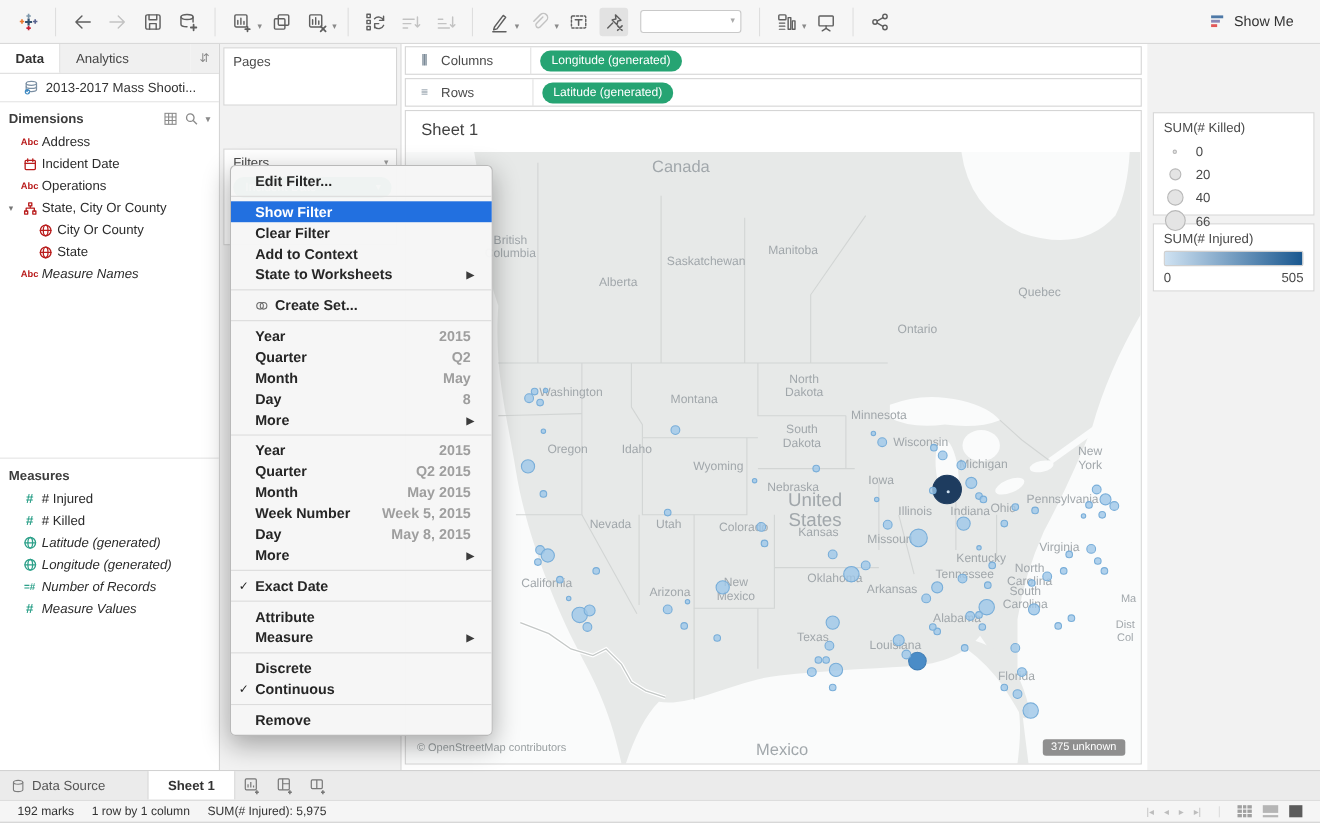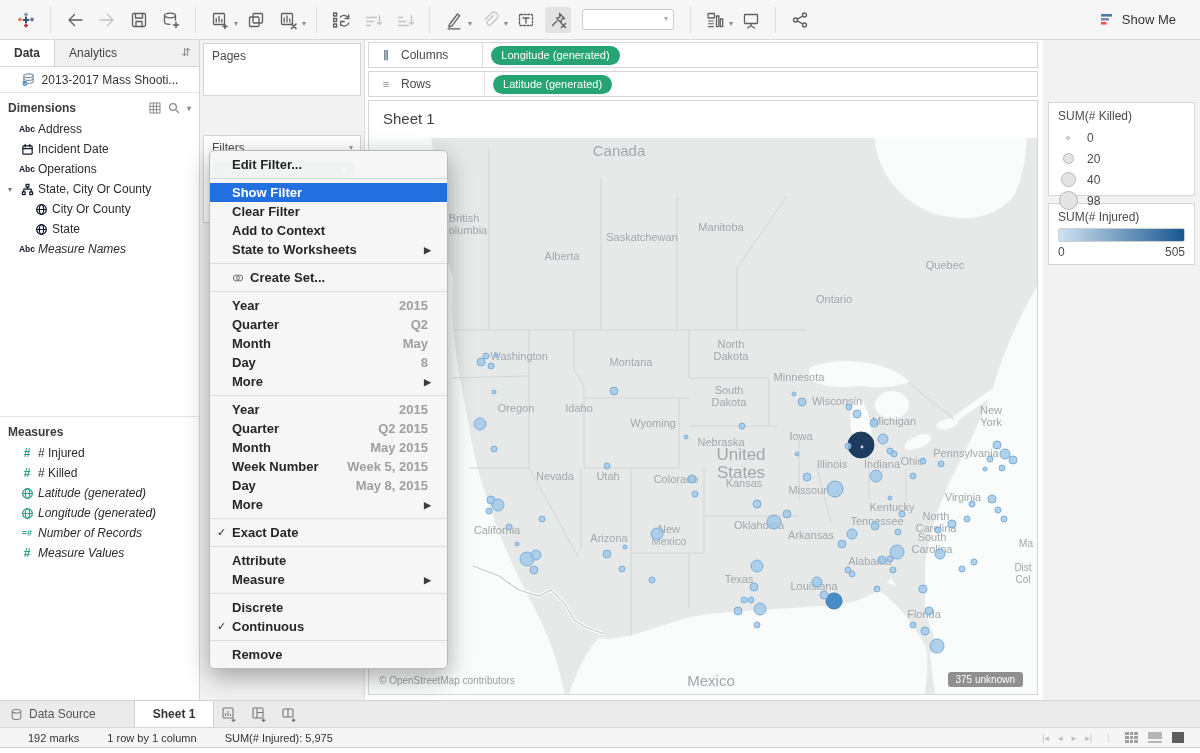--- a/index.html
+++ b/index.html
@@ -29,21 +29,21 @@
   #datasource-row { display:flex; align-items:center; gap:6px; height:26px; padding:0 8px; font-size:12px; color:#333; border-bottom:1px solid #e4e4e4;justify-content:center; }
   #datasource-row svg { width:15px; height:15px; flex:none; }
   .pane-header { display:flex; align-items:center; height:22px; padding:0 8px; font-size:12px; font-weight:bold; color:#3c3c3c; }
   .pane-header .hdr-icons { margin-left:auto; display:flex; gap:7px; color:#8a8a8a; align-items:center; }
   .pane-header .hdr-icons svg { width:12px; height:12px; }
   .hdr-caret { font-size:8px; color:#8a8a8a; }
   .field-row { display:flex; align-items:center; height:20px; padding:0 4px; font-size:12px; color:#2b2b2b; }
   .field-row .expander { width:12px; font-size:8px; color:#777; text-align:center; flex:none; }
   .field-row .findent { width:14px; flex:none; }
   .fi { width:22px; flex:none; display:flex; justify-content:center; align-items:center; font-weight:bold; }
-  .fi.blue { color:#0f172a;justify-content:center; } .fi.green { color:#2ca089; }
+  .fi.blue { color:#b91c1c;justify-content:center; } .fi.green { color:#2ca089; }
   .fi .abc-t { font-size:8.5px; letter-spacing:0; }
   .fi .hash-t { font-size:12px; } .fi .hasheq-t { font-size:9px; }
   .fi svg { width:13px; height:13px; }
   .field-label.italic { font-style:italic; }
   #measures-block { position:absolute; top:376px; left:0; right:0; border-top:1px solid #e4e4e4; padding-top:4px; }
 
   
   #cards-col { position:absolute; left:200px; top:40px; width:165px; height:660px; background:#f2f2f2; border-right:1px solid #ddd; }
   .card { background:#fff; border:1px solid #d5d5d5; margin:3px 3px 0 3px; font-size:12px; color:#4a4a4a; }
   #pages-card { height:53px; padding:5px 8px; }
@@ -92,21 +92,21 @@
   .menu-item .set-icon svg { width:12px; height:12px; }
 
   
   #tabs-bar { position:absolute; left:0; top:700px; width:1200px; height:27px; background:#ebebeb; border-top:1px solid #d2d2d2; display:flex; align-items:stretch; font-size:12px; color:#555; }
   #datasource-tab { display:flex; align-items:center; gap:6px; padding:0 16px 0 10px; }
   #datasource-tab svg { width:13px; height:13px; }
   .sheet-tab { background:#fff; border-left:1px solid #d2d2d2; border-right:1px solid #d2d2d2; padding:0 18px; display:flex; align-items:center; font-weight:bold; color:#333; margin-left:22px; }
   .newtab-btn { width:30px; display:flex; align-items:center; justify-content:center; color:#777; }
   .newtab-btn svg { width:17px; height:17px; }
   #status-bar { position:absolute; left:0; top:727px; width:1200px; height:21px; background:#f5f5f5; border-top:1px solid #d8d8d8; border-bottom:1px solid #cfcfcf; display:flex; align-items:center; font-size:11px; color:#333; }
-  #status-bar .stat { margin-left:28px; }
+  #status-bar .stat { margin-left:16px; }
   #pager { margin-left:auto; color:#bdbdbd; font-size:9px; display:flex; gap:9px; align-items:center; padding-right:16px; border-right:1px solid #ddd; }
   #viewmodes { display:flex; gap:10px; align-items:center; padding:0 16px; }
   .vm-grid { width:13px; height:11px; display:grid; grid-template-columns:repeat(3,1fr); gap:1px; }
   .vm-grid i { background:#a0a0a0; }
   .vm-film { width:14px; height:11px; border-top:7px solid #b5b5b5; position:relative; }
   .vm-film:after { content:""; position:absolute; left:0; top:2px; width:14px; height:2px; background:#b5b5b5; }
   .vm-full { width:12px; height:11px; background:#5c5c5c; }
 </style>
 </head>
 <body>
@@ -672,21 +672,21 @@
           <div class="legend-row">
             <span class="legend-circle-cell">
               <span class="legend-circle" style="width: 15px; height: 15px;"></span>
             </span>
             <span>40</span>
           </div>
           <div class="legend-row">
             <span class="legend-circle-cell">
               <span class="legend-circle" style="width: 19px; height: 19px;"></span>
             </span>
-            <span>98</span>
+            <span>66</span>
           </div>
         </div>
     </div>
     <div id="injured-card" class="legend-card">
       <div class="legend-title">SUM(# Injured)</div>
       <div id="gradient-bar" style="background: linear-gradient(to right, rgb(207, 226, 242), rgb(25, 87, 143));"></div>
       <div id="gradient-minmax">
         <span>0</span>
         <span>505</span>
       </div>

